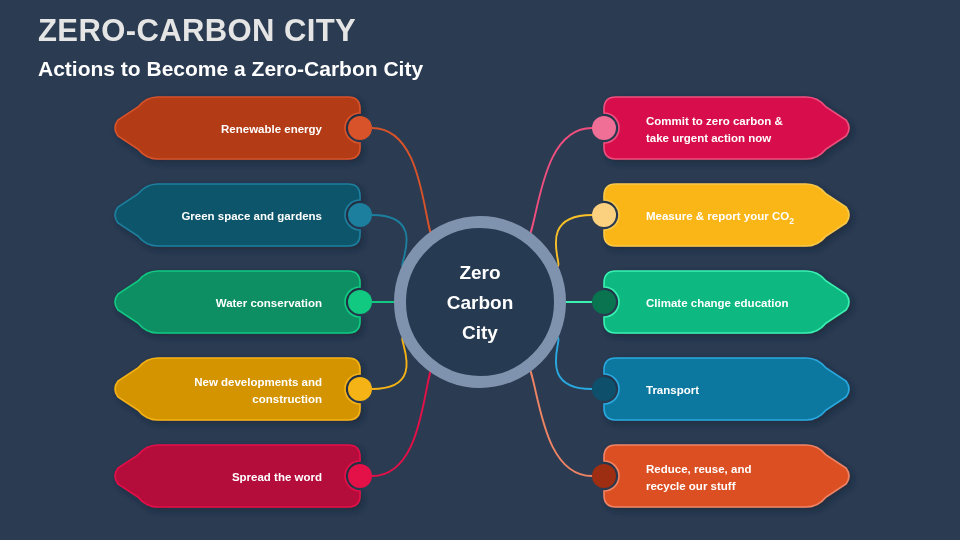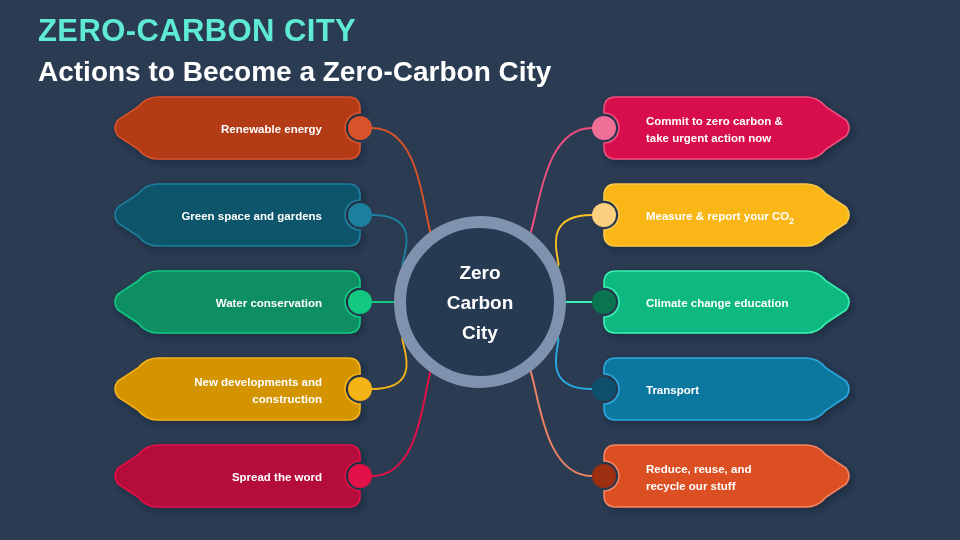--- a/index.html
+++ b/index.html
@@ -5,25 +5,25 @@
   html,body{margin:0;padding:0;}
   body{
     width:960px;height:540px;overflow:hidden;
     background:#2a3b52;
     font-family:"Liberation Sans","DejaVu Sans",sans-serif;
     position:relative;
   }
   #stage{position:absolute;inset:0;width:960px;height:540px;}
   .hdr{position:absolute;left:38px;top:14px;}
   .title{
-    font-size:31px;font-weight:bold;color:#5eead4;
+    font-size:31px;font-weight:bold;color:#e5e5e5;
     letter-spacing:.4px;line-height:1.1;margin:0;
   }
   .subtitle{
-    font-size:28px;font-weight:bold;color:#ffffff;
+    font-size:21px;font-weight:bold;color:#ffffff;
     margin:9px 16px 0 0;line-height:1.1;
   }
   svg{position:absolute;left:0;top:0;}
   .barlabel{
     fill:#ffffff;font-family:"Liberation Sans","DejaVu Sans",sans-serif;
     font-size:11.5px;font-weight:bold;
   }
   .core-label{
     fill:#ffffff;font-family:"Liberation Sans","DejaVu Sans",sans-serif;
     font-size:19px;font-weight:bold;

